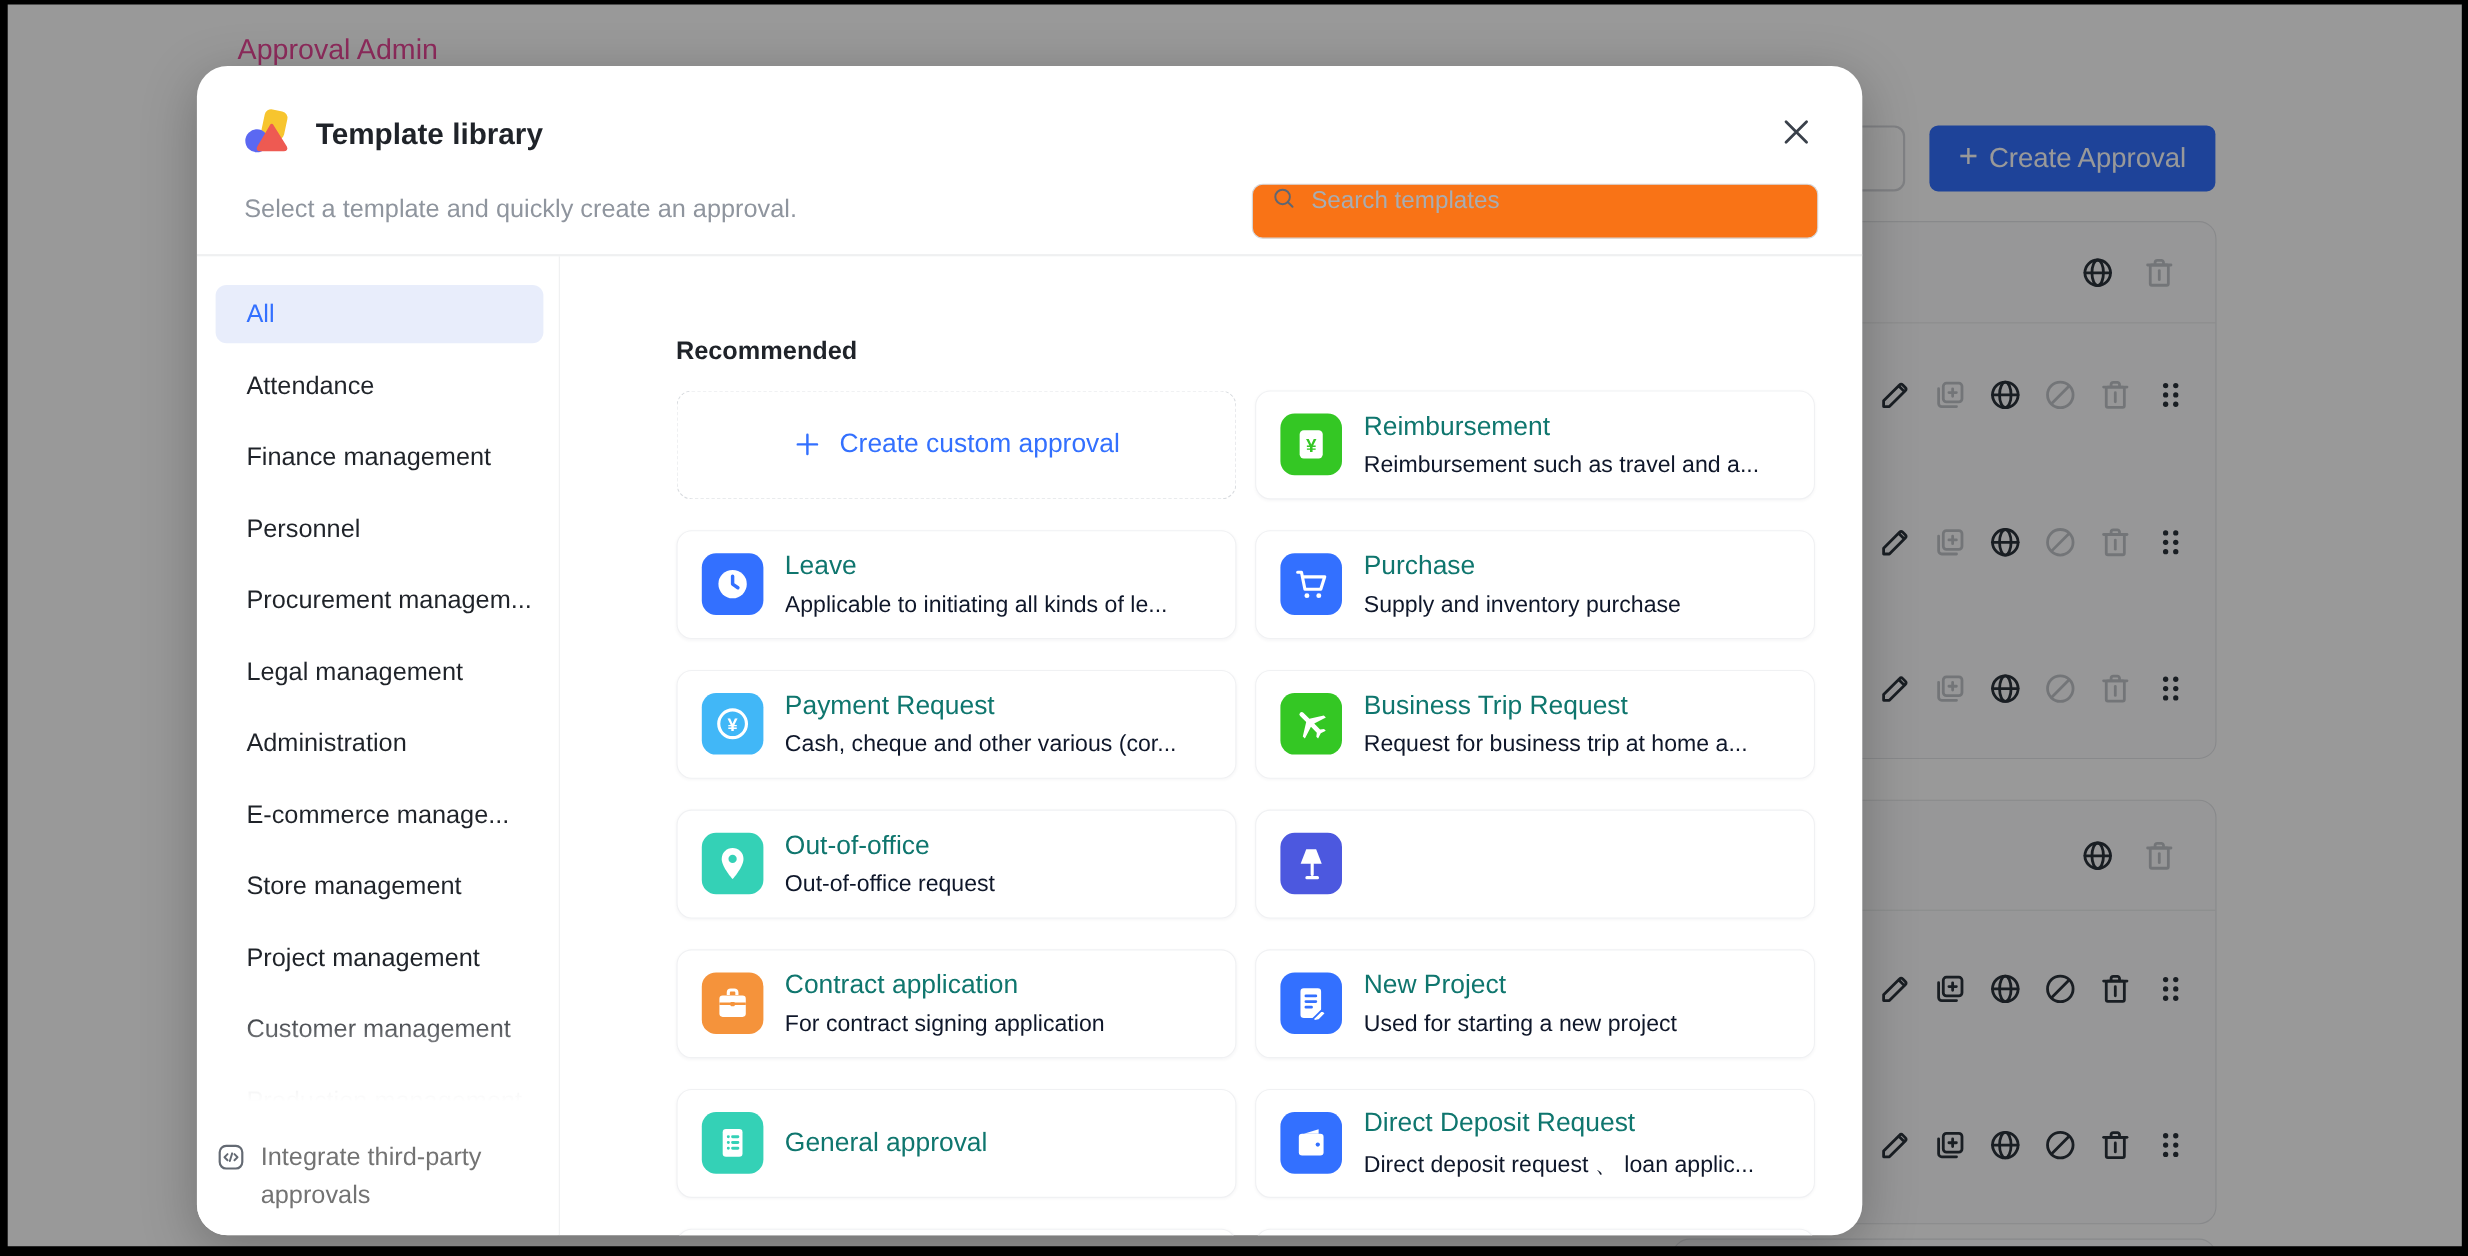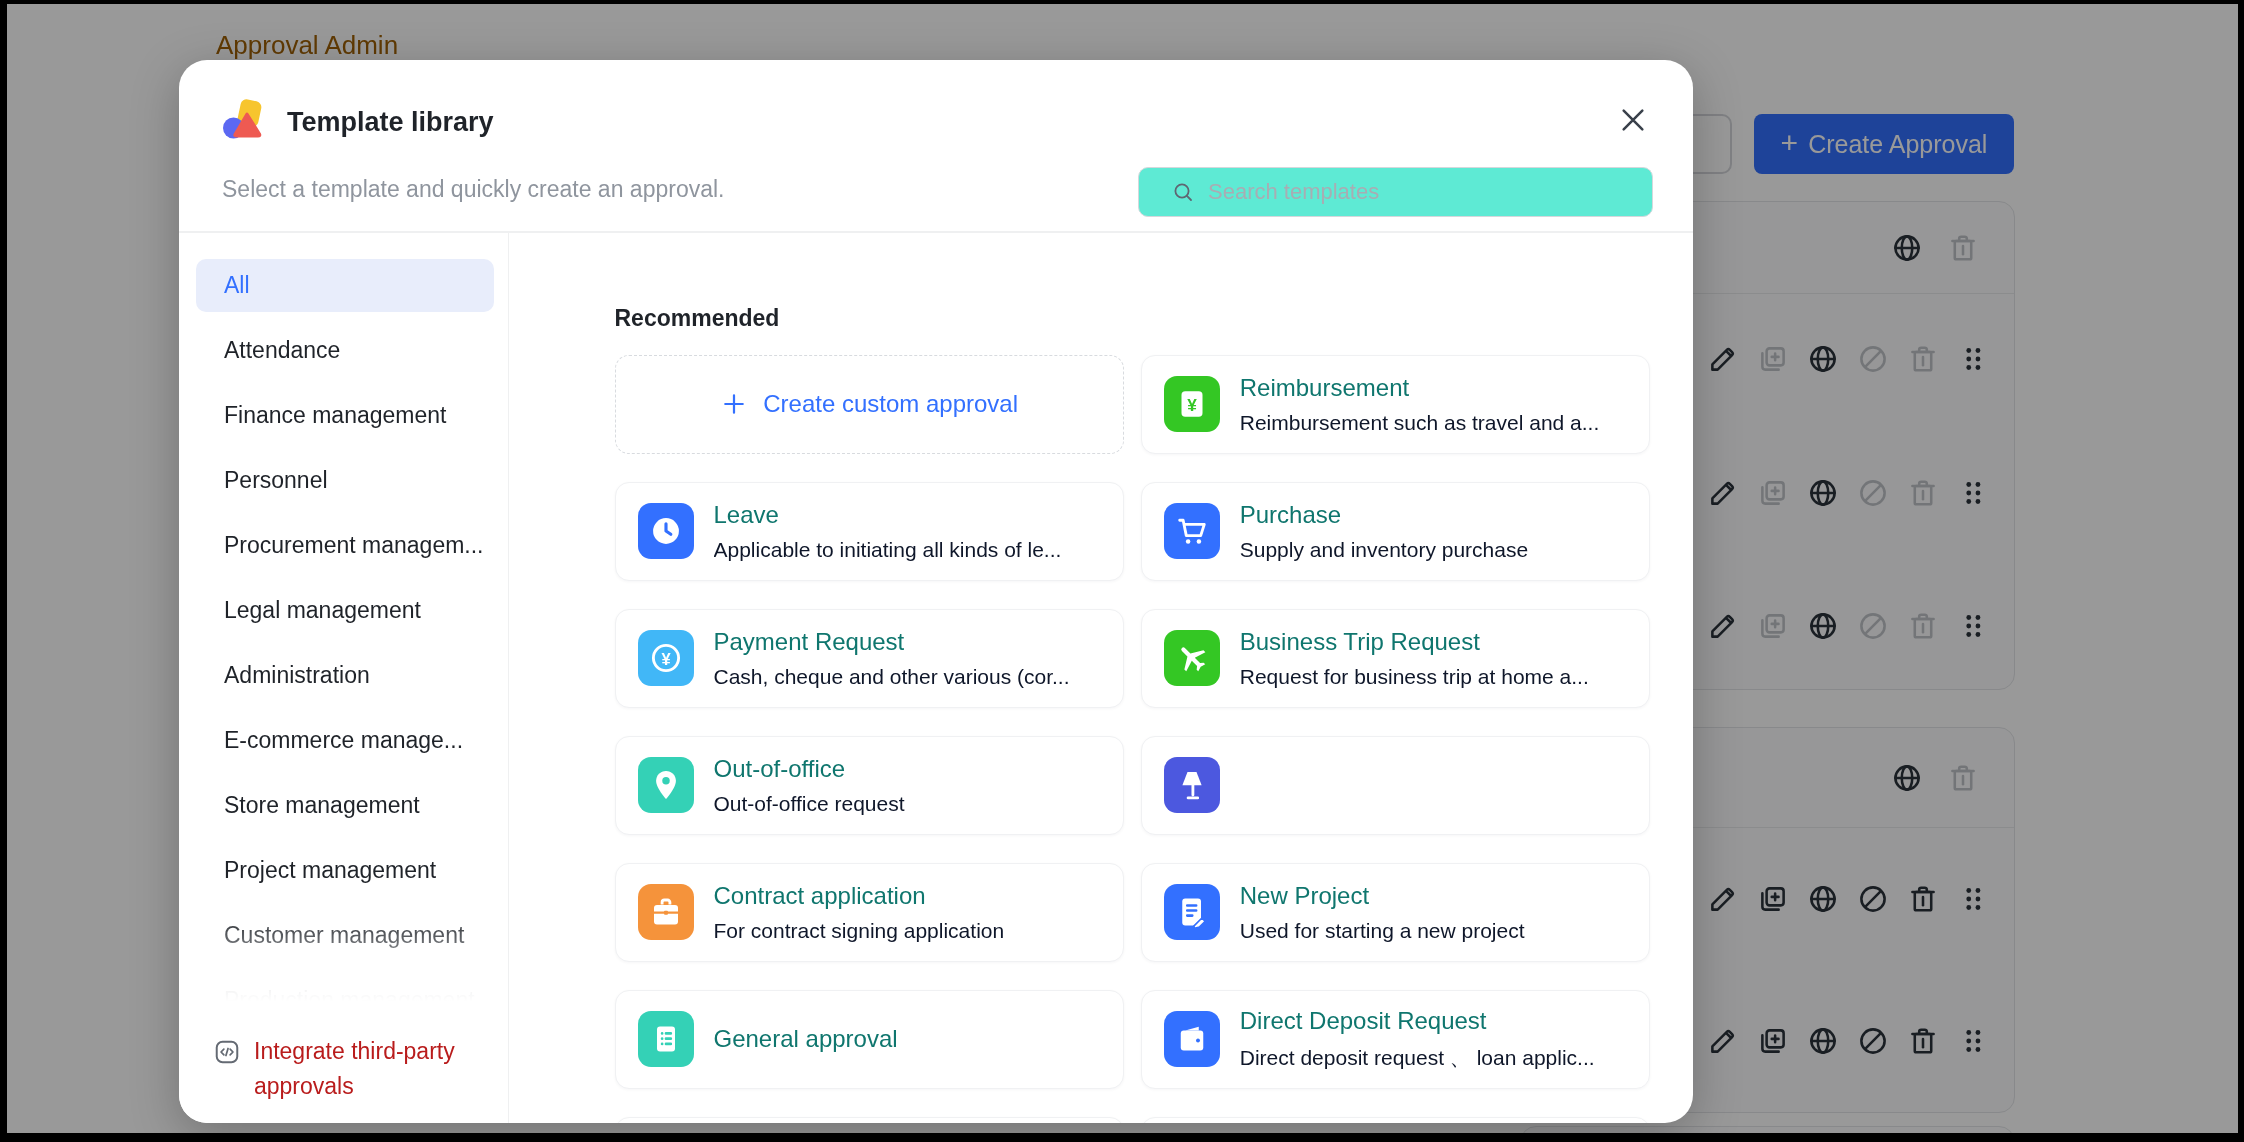--- a/index.html
+++ b/index.html
@@ -1,21 +1,21 @@
 <!DOCTYPE html>
 <html><head>
 <meta charset="utf-8">
 <style>
   html,body{margin:0;padding:0;}
   body{width:2244px;height:1142px;position:relative;overflow:hidden;background:#fff;
        font-family:"Liberation Sans",sans-serif;color:#1F2329;}
 
   
   .bg-page{position:absolute;inset:0;background:#fff;z-index:0;}
-  .bg-title{position:absolute;left:216px;top:30px;font-size:26px;font-weight:500;color:#a16207;}
+  .bg-title{position:absolute;left:216px;top:30px;font-size:26px;font-weight:500;color:#ec4899;}
   .bg-search-frag{position:absolute;left:1620px;top:114px;width:112px;height:60px;
       border:2px solid #D5D8DC;border-radius:10px;background:#fff;box-sizing:border-box;}
   .bg-create-btn{position:absolute;left:1754px;top:114px;width:260px;height:60px;background:#3370FF;
       border-radius:8px;color:#fff;font-size:25px;display:flex;align-items:center;justify-content:center;gap:10px;}
   .bg-create-btn .plus{font-size:30px;font-weight:300;line-height:1;margin-top:-3px;}
   .panel{position:absolute;left:1520px;width:495px;background:#FCFCFD;border:1.5px solid #E3E5E8;
       border-radius:16px;box-sizing:border-box;}
   .panel-header{display:flex;justify-content:flex-end;align-items:center;gap:22px;
       padding-right:34px;border-bottom:1.5px solid #E8EAEC;box-sizing:border-box;}
   .icon-row{position:absolute;right:24px;display:flex;gap:16px;align-items:center;}
@@ -28,36 +28,36 @@
   .dim{position:absolute;inset:0;background:rgba(0,0,0,0.4);z-index:5;}
 
   
   .modal{position:absolute;left:179px;top:60px;width:1514px;height:1063px;background:#fff;
       border-radius:28px;z-index:10;box-shadow:0 12px 48px rgba(0,0,0,.25);overflow:hidden;}
   .logo{position:absolute;left:42px;top:38px;width:46px;height:46px;}
   .m-title{position:absolute;left:108px;top:47px;font-size:27px;font-weight:600;color:#1F2329;}
   .m-close{position:absolute;right:44px;top:44px;width:32px;height:32px;color:#3A414B;cursor:pointer;}
   .m-sub{position:absolute;left:43px;top:116px;font-size:23px;color:#8F959E;}
   .m-search{position:absolute;right:40px;top:107px;width:515px;height:50px;border:1.5px solid #D5D8DC;
-      border-radius:10px;box-sizing:border-box;display:flex;align-items:center;padding:0 32px;gap:11px;background:#5eead4;}
+      border-radius:10px;box-sizing:border-box;display:flex;align-items:flex-start;padding:0 16px;gap:11px;background:#f97316;}
   .m-search svg{width:24px;height:24px;color:#5F6672;flex:none;}
   .m-search input{border:none;outline:none;flex:1;font-size:22px;font-family:inherit;color:#1F2329;background:transparent;}
   .m-search input::placeholder{color:#A8ADB3;}
   .m-hdiv{position:absolute;left:0;right:0;top:171px;height:1.5px;background:#EFF0F1;}
 
   .m-side{position:absolute;left:0;top:172.5px;bottom:0;width:330px;border-right:1.5px solid #EFF0F1;
       box-sizing:border-box;padding:26px 14px 0 17px;}
   .side-item{height:53px;line-height:53px;border-radius:10px;padding-left:28px;margin-bottom:12px;
       font-size:23px;color:#1F2329;white-space:nowrap;overflow:hidden;cursor:pointer;}
   .side-item.selected{background:#E8EDFB;color:#3370FF;}
   .side-item.faded{opacity:.38;}
   .side-fade{position:absolute;left:0;right:1.5px;bottom:0;height:210px;pointer-events:none;
       background:linear-gradient(180deg,rgba(255,255,255,0) 0%,#fff 42%);}
-  .integrate{position:absolute;left:34px;right:8px;bottom:20px;display:flex;gap:13px;
-      color:#b91c1c;font-size:23px;line-height:1.5;cursor:pointer;}
+  .integrate{position:absolute;left:17px;right:8px;bottom:20px;display:flex;gap:13px;
+      color:#737373;font-size:23px;line-height:1.5;cursor:pointer;}
   .integrate .badge{flex:none;width:28px;height:28px;margin-top:4px;color:#646A73;}
 
   .m-content{position:absolute;left:387.5px;top:172.5px;right:0;bottom:0;padding:40px 43px 0 48px;box-sizing:border-box;margin-top:32px;}
   .rec-h{font-size:23px;font-weight:600;color:#1F2329;height:28px;margin-bottom:22px;}
   .grid{display:grid;grid-template-columns:1fr 1fr;column-gap:17px;row-gap:28px;grid-auto-rows:99px;}
   .card{border:1.5px solid #F0F1F3;border-radius:14px;background:#fff;display:flex;align-items:center;
       padding:0 20px 0 22px;gap:20px;box-sizing:border-box;overflow:hidden;
       box-shadow:0 1px 3px rgba(31,35,41,.04);cursor:pointer;}
   .tile{width:56px;height:56px;border-radius:13px;flex:none;background:var(--c);
       display:flex;align-items:center;justify-content:center;}

